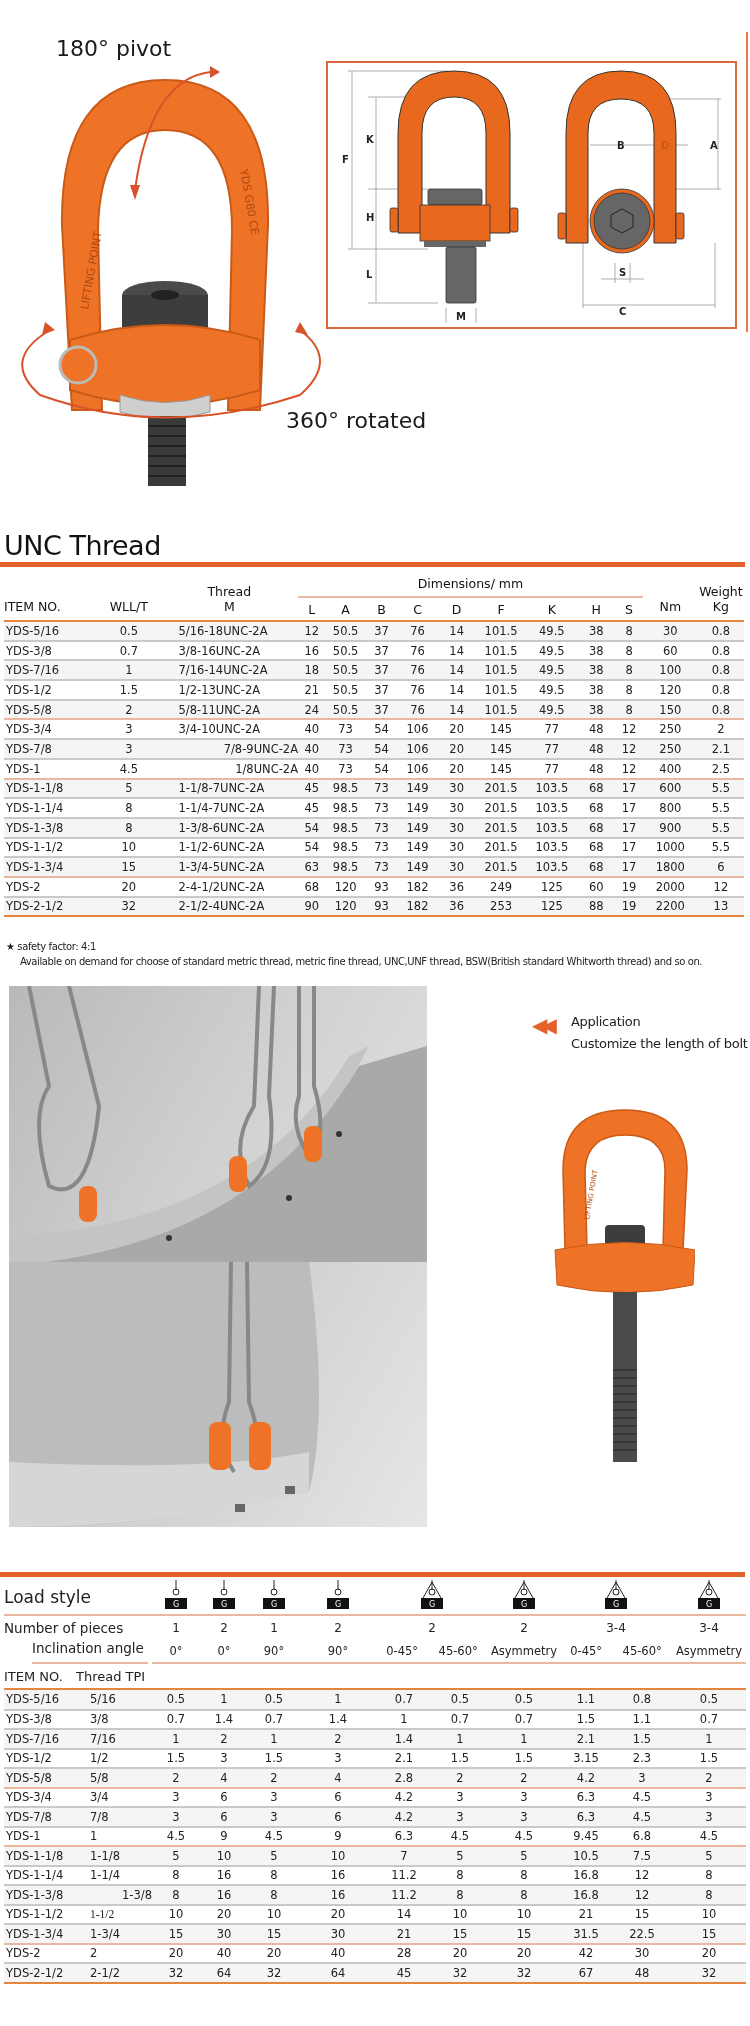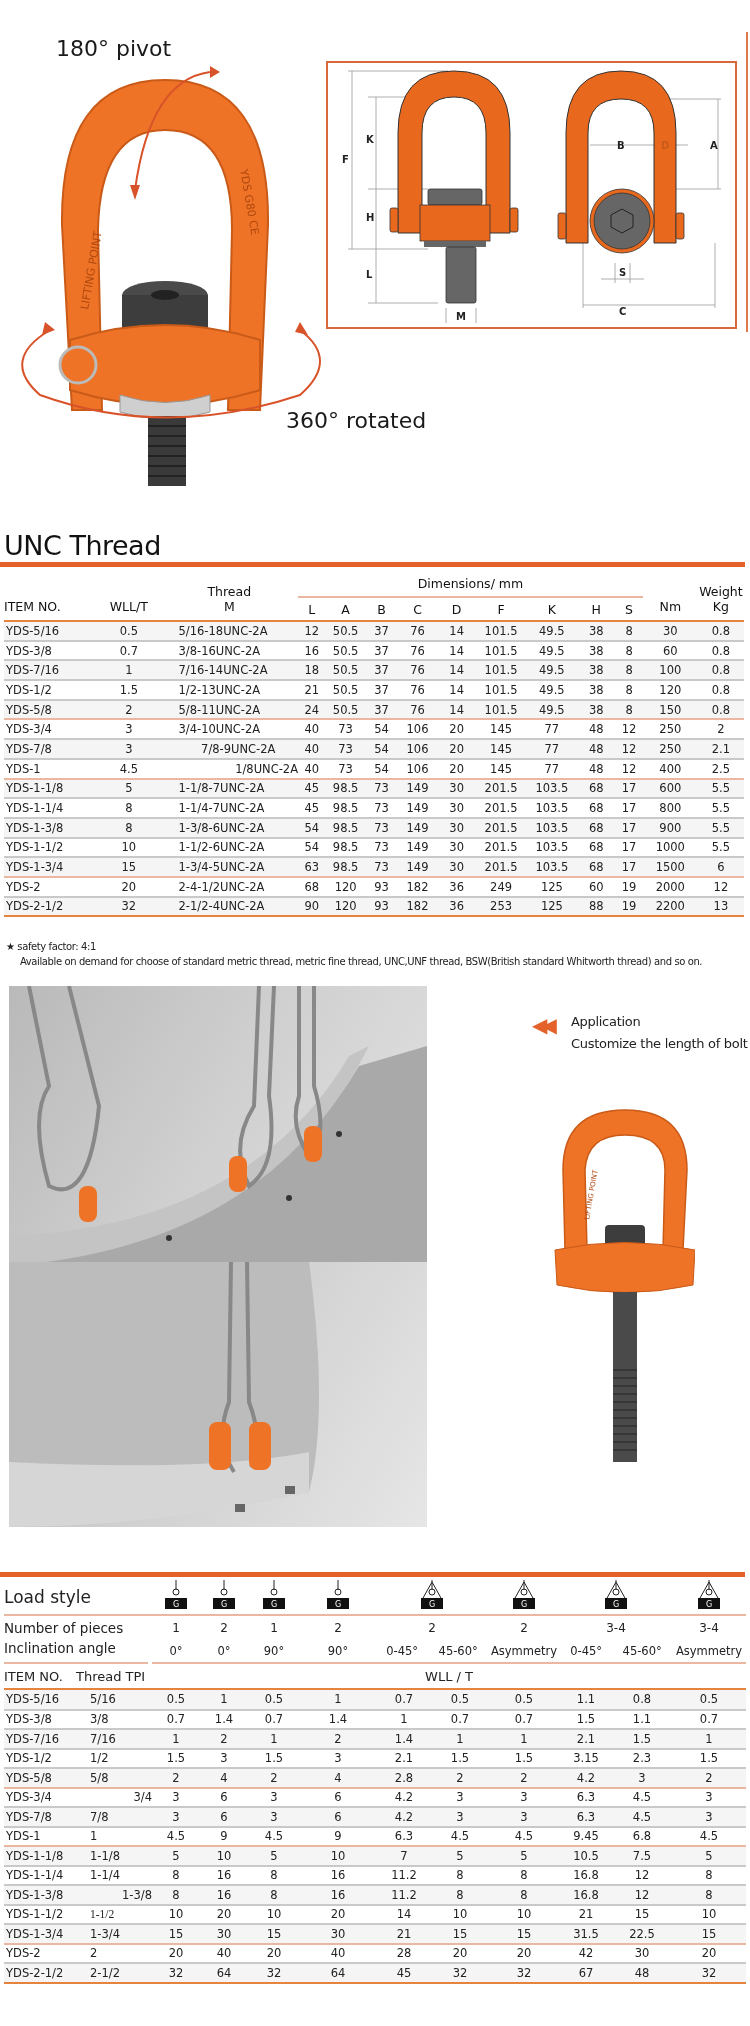--- a/index.html
+++ b/index.html
@@ -257,21 +257,21 @@
         <td>145</td>
         <td>77</td>
         <td>48</td>
         <td>12</td>
         <td>250</td>
         <td>2</td>
       </tr>
       <tr class="row">
         <td class="item">YDS-7/8</td>
         <td>3</td>
-        <td style="text-align: center; padding-left: 18px;">7/8-9UNC-2A</td>
+        <td style="text-align: right; padding-left: 18px;">7/8-9UNC-2A</td>
         <td>40</td>
         <td>73</td>
         <td>54</td>
         <td>106</td>
         <td>20</td>
         <td>145</td>
         <td>77</td>
         <td>48</td>
         <td>12</td>
         <td>250</td>
@@ -363,21 +363,21 @@
         <td style="text-align: left; padding-left: 18px;">1-3/4-5UNC-2A</td>
         <td>63</td>
         <td>98.5</td>
         <td>73</td>
         <td>149</td>
         <td>30</td>
         <td>201.5</td>
         <td>103.5</td>
         <td>68</td>
         <td>17</td>
-        <td>1500</td>
+        <td>1800</td>
         <td>6</td>
       </tr>
       <tr class="row">
         <td class="item">YDS-2</td>
         <td>20</td>
         <td style="text-align: left; padding-left: 18px;">2-4-1/2UNC-2A</td>
         <td>68</td>
         <td>120</td>
         <td>93</td>
         <td>182</td>
@@ -547,21 +547,21 @@
         <div style="width: 48px; text-align: center;">2</div>
         <div style="width: 52px; text-align: center;">1</div>
         <div style="width: 76px; text-align: center;">2</div>
         <div style="width: 112px; text-align: center;">2</div>
         <div style="width: 72px; text-align: center;">2</div>
         <div style="width: 112px; text-align: center;">3-4</div>
         <div style="width: 74px; text-align: center;">3-4</div>
       </div>
   </div>
 
-  <div style="display:flex;height:24px;align-items:flex-start;">
+  <div style="display:flex;height:24px;align-items:flex-start;margin-left:28px;">
     <div style="width:148px;font-family:'DejaVu Sans',sans-serif;font-size:13.5px;border-bottom:2px solid #eab8a0;height:24px;">Inclination angle</div>
     <div id="angle-row" style="display:flex;flex:1;font-family:'DejaVu Sans',sans-serif;font-size:11.5px;border-bottom:2px solid #eab8a0;margin-left:4px;height:24px;align-items:center;">
         <div style="width: 48px; display: flex; justify-content: space-around;">
           <span>0°</span>
         </div>
         <div style="width: 48px; display: flex; justify-content: space-around;">
           <span>0°</span>
         </div>
         <div style="width: 52px; display: flex; justify-content: space-around;">
           <span>90°</span>
@@ -582,21 +582,20 @@
         </div>
         <div style="width: 74px; display: flex; justify-content: space-around;">
           <span>Asymmetry</span>
         </div>
       </div>
   </div>
 
   <div style="display:flex;height:26px;align-items:center;border-bottom:2px solid #e5843e;font-family:'DejaVu Sans',sans-serif;font-size:13px;">
     <div style="width:72px;">ITEM NO.</div>
     <div style="width:76px;">Thread TPI</div>
-    <div style="flex:1;text-align:center;">WLL / T</div>
   </div>
   <table class="wll" style="width:742px;font-size:11.5px;font-family:'DejaVu Sans',sans-serif;">
     <colgroup>
       <col style="width:72px">
         <col style="width:76px">
       <col style="width:48px">
         <col style="width:48px">
         <col style="width:52px">
         <col style="width:76px">
       <col style="width:56px">
@@ -672,21 +671,21 @@
           <td>4</td>
           <td>2.8</td>
           <td>2</td>
           <td>2</td>
           <td>4.2</td>
           <td>3</td>
           <td>2</td>
         </tr>
         <tr class="">
           <td class="item">YDS-3/4</td>
-          <td style="text-align: right; padding-left: 14px;">3/4</td>
+          <td style="text-align: left; padding-left: 14px;">3/4</td>
           <td>3</td>
           <td>6</td>
           <td>3</td>
           <td>6</td>
           <td>4.2</td>
           <td>3</td>
           <td>3</td>
           <td>6.3</td>
           <td>4.5</td>
           <td>3</td>

